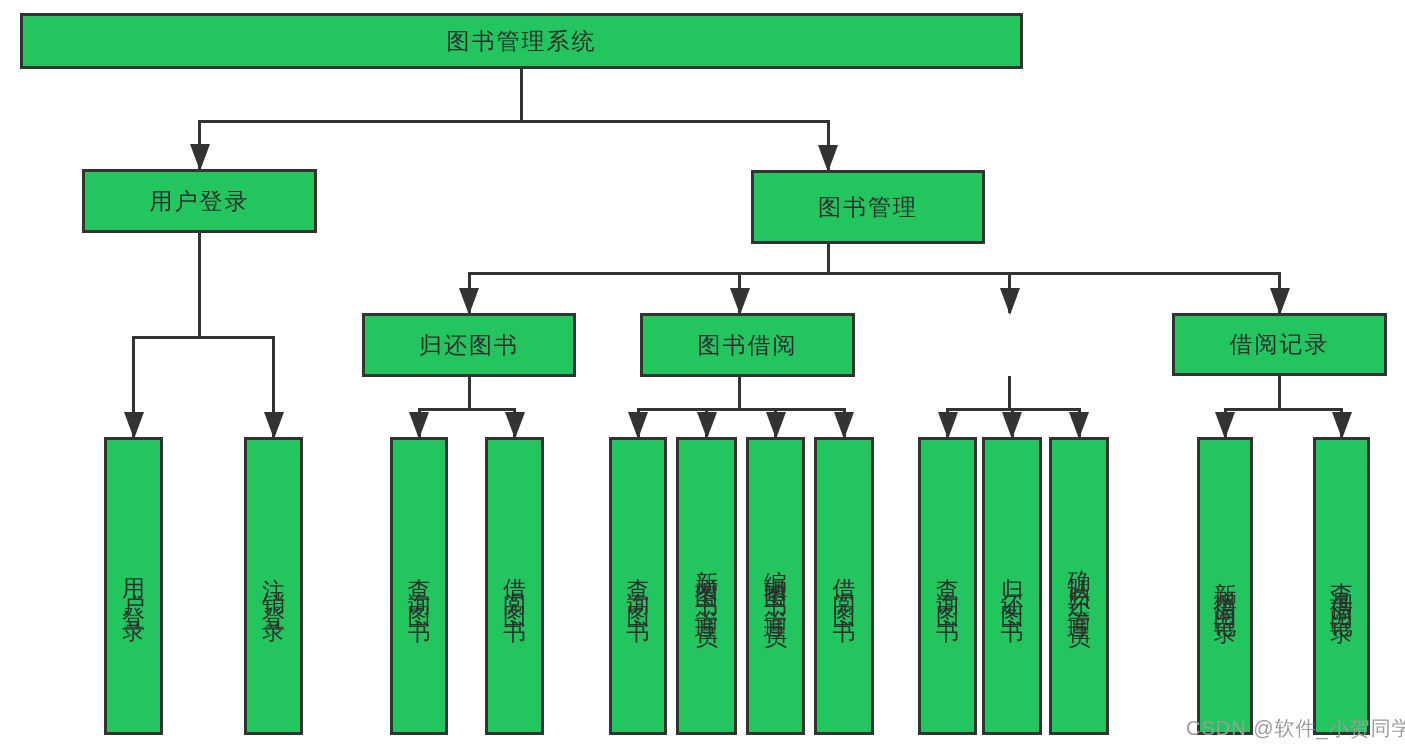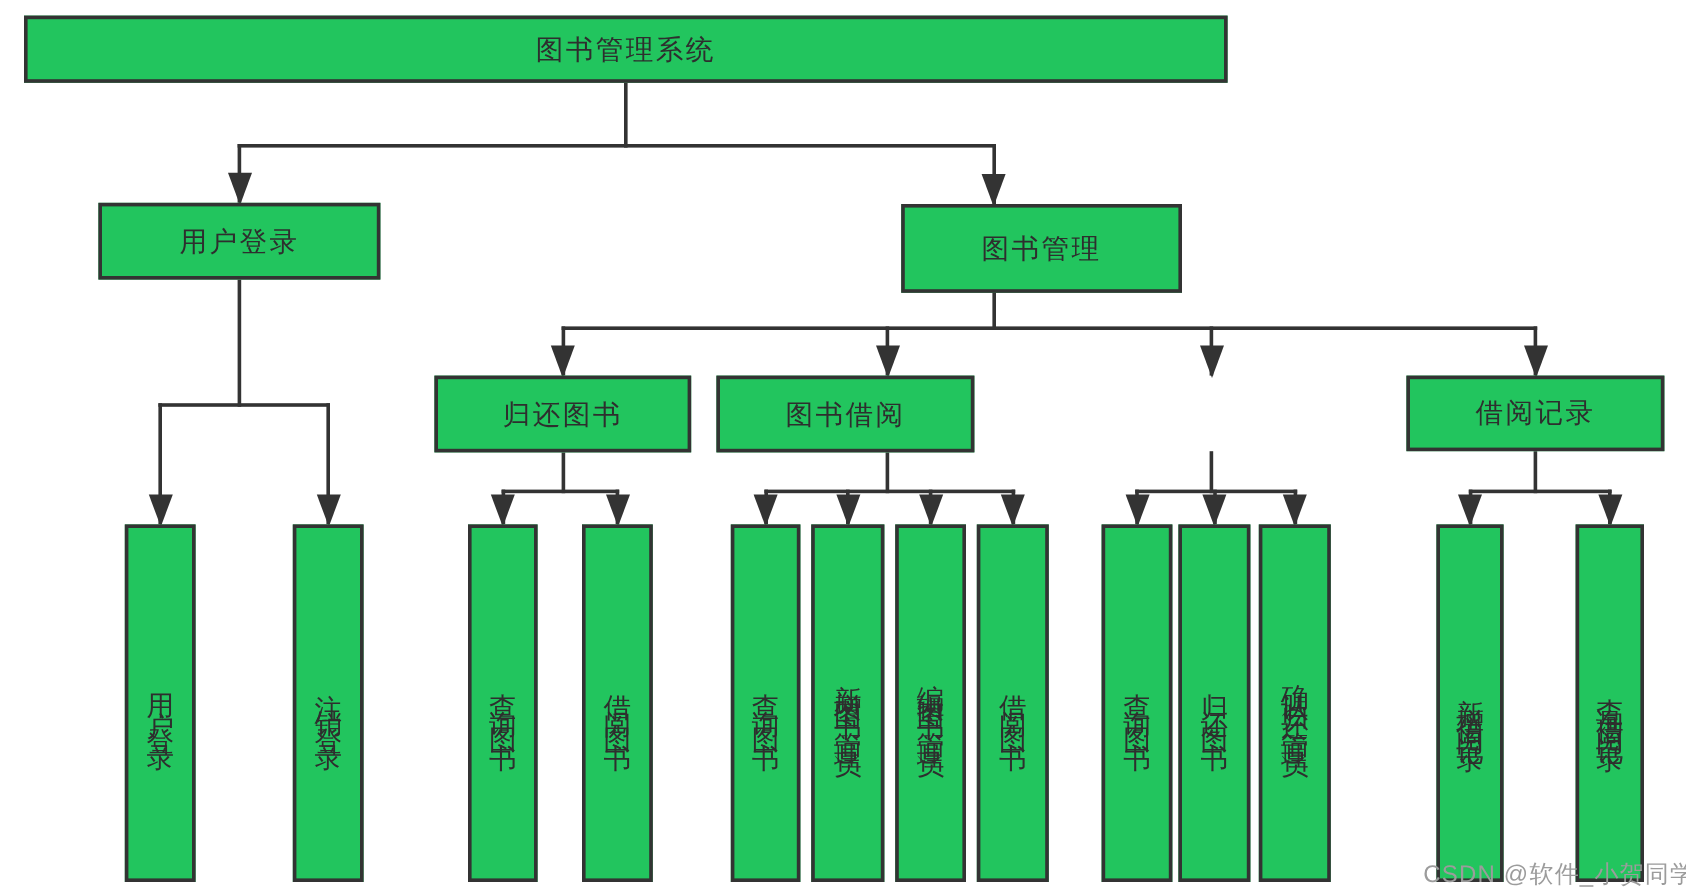--- a/index.html
+++ b/index.html
@@ -114,21 +114,21 @@
     <div class="cline" style="left: 1278px; top: 376px; width: 3px; height: 35px;"></div>
     <div class="cline" style="left: 1223.5px; top: 408px; width: 119.5px; height: 3px;"></div>
     <div class="cline" style="left: 1223.5px; top: 408px; width: 3px; height: 29px;"></div>
     <div class="arrowhead" style="left: 1215px; top: 412px;"></div>
     <div class="cline" style="left: 1340px; top: 408px; width: 3px; height: 29px;"></div>
     <div class="arrowhead" style="left: 1331.5px; top: 412px;"></div>
     <div class="node" style="left: 20px; top: 13px; width: 1003px; height: 56px;">图书管理系统</div>
     <div class="node" style="left: 82px; top: 169px; width: 235px; height: 64px;">用户登录</div>
     <div class="node" style="left: 711px; top: 170px; width: 234px; height: 74px; margin-left: 40px;">图书管理</div>
     <div class="node" style="left: 362px; top: 313px; width: 214px; height: 64px;">归还图书</div>
-    <div class="node" style="left: 597px; top: 313px; width: 215px; height: 64px;">图书借阅</div>
+    <div class="node" style="left: 640px; top: 313px; width: 215px; height: 64px;">图书借阅</div>
     <div class="node" style="left: 1172px; top: 313px; width: 215px; height: 63px;">借阅记录</div>
     <div class="node v short" style="left: 104px; top: 437px; width: 59px; height: 298px;">用户登录</div>
     <div class="node v short" style="left: 244px; top: 437px; width: 59px; height: 298px;">注销登录</div>
     <div class="node v short" style="left: 390px; top: 437px; width: 58px; height: 298px;">查询图书</div>
     <div class="node v short" style="left: 485px; top: 437px; width: 59px; height: 298px;">借阅图书</div>
     <div class="node v short" style="left: 609px; top: 437px; width: 58px; height: 298px;">查询图书</div>
     <div class="node v" style="left: 676px; top: 437px; width: 61px; height: 298px;">新增图书（管理员）</div>
     <div class="node v" style="left: 746px; top: 437px; width: 59px; height: 298px;">编辑图书（管理员）</div>
     <div class="node v short" style="left: 814px; top: 437px; width: 60px; height: 298px;">借阅图书</div>
     <div class="node v short" style="left: 918px; top: 437px; width: 59px; height: 298px;">查询图书</div>

